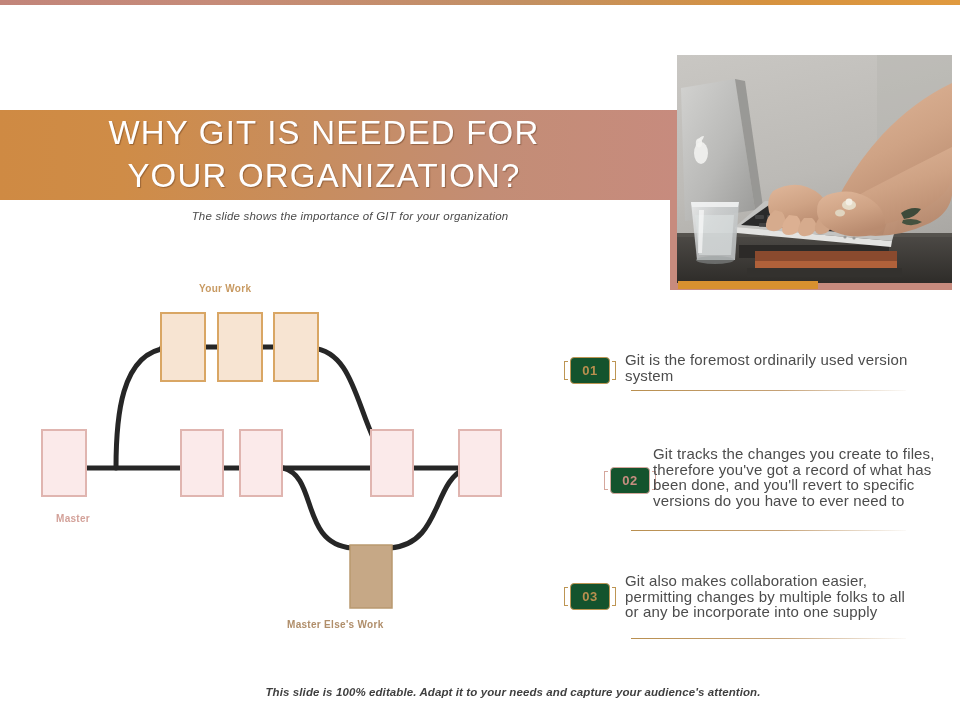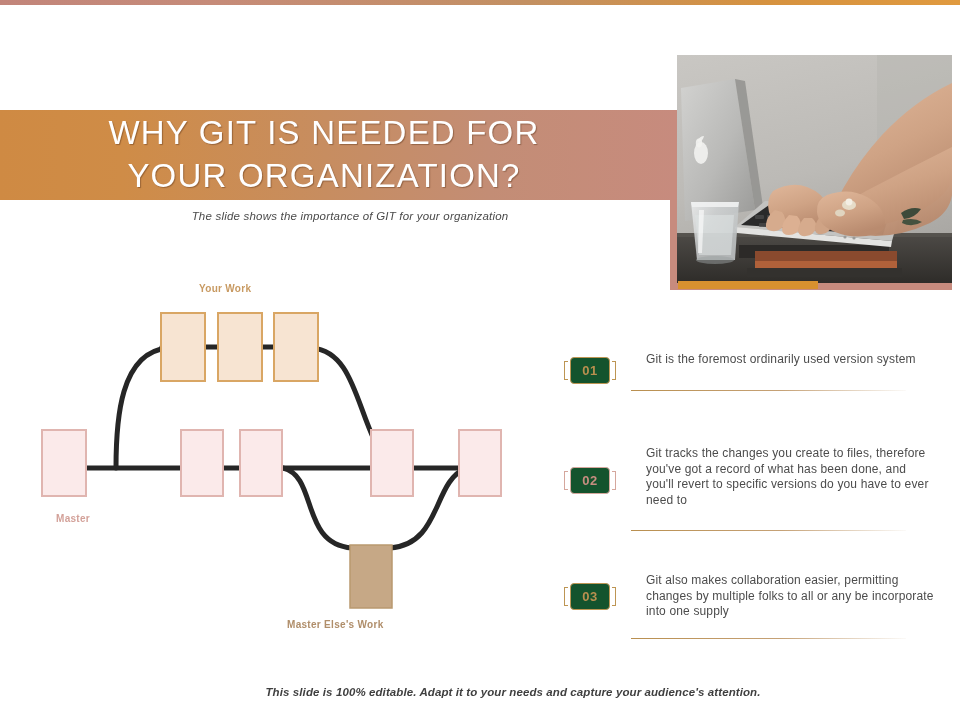--- a/index.html
+++ b/index.html
@@ -124,21 +124,21 @@
     border-radius: 4px;
     color: #b98f4f;
     font-size: 13px;
     font-weight: bold;
     display: flex;
     align-items: center;
     justify-content: center;
     background: #14532d;
     letter-spacing: 0.4px;
   }
-  .badge.rose { border-color: #d5a79d; color: #c78d80; }
+  .badge.rose { border-color: #d5a79d; color: #c78d80; margin-left: 40px; }
   .badge::before,
   .badge::after {
     content: "";
     position: absolute;
     top: 3px;
     width: 4px;
     height: 19px;
     border: 1.3px solid #bd9553;
     box-sizing: border-box;
   }
@@ -146,29 +146,29 @@
   .badge.rose::after { border-color: #d5a79d; }
   .badge::before { left: -7px; border-right: none; }
   .badge::after  { right: -7px; border-left: none; }
 
   .badge.r1 { top: 17px; }
   .badge.r2 { top: 27px; }
   .badge.r3 { top: 18px; }
 
   .info-text {
     position: absolute;
-    left: 86px;
+    left: 65px;
     width: 290px;
-    font-size: 12px;
+    font-size: 15px;
     line-height: 15.6px;
     color: #4c4c4c;
     letter-spacing: 0.15px;
   }
   .info-text.r1 { top: 12px; }
-  .info-text.r2 { top: 6px; }
+  .info-text.r2 { top: 6px; margin-left: 28px; }
   .info-text.r3 { top: 8px; }
 
   .info-rule {
     position: absolute;
     left: 71px;
     width: 275px;
     height: 1px;
     background: linear-gradient(to right, #b98f4f 0%, #c6a277 55%, rgba(230,220,205,0.15) 100%);
   }
   .info-rule.r1 { top: 50px; }

